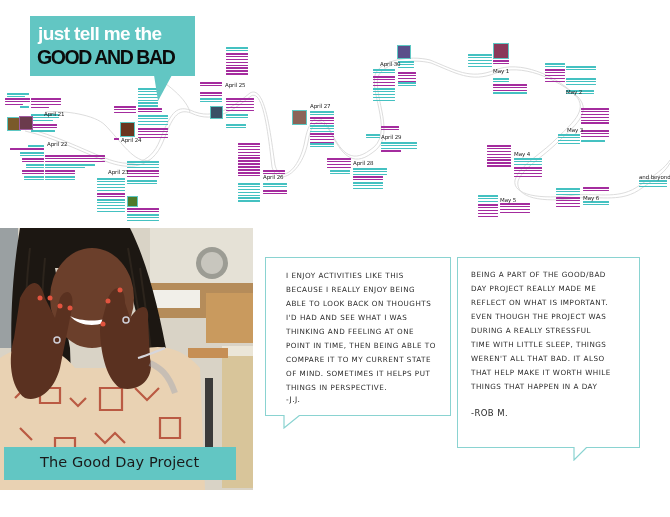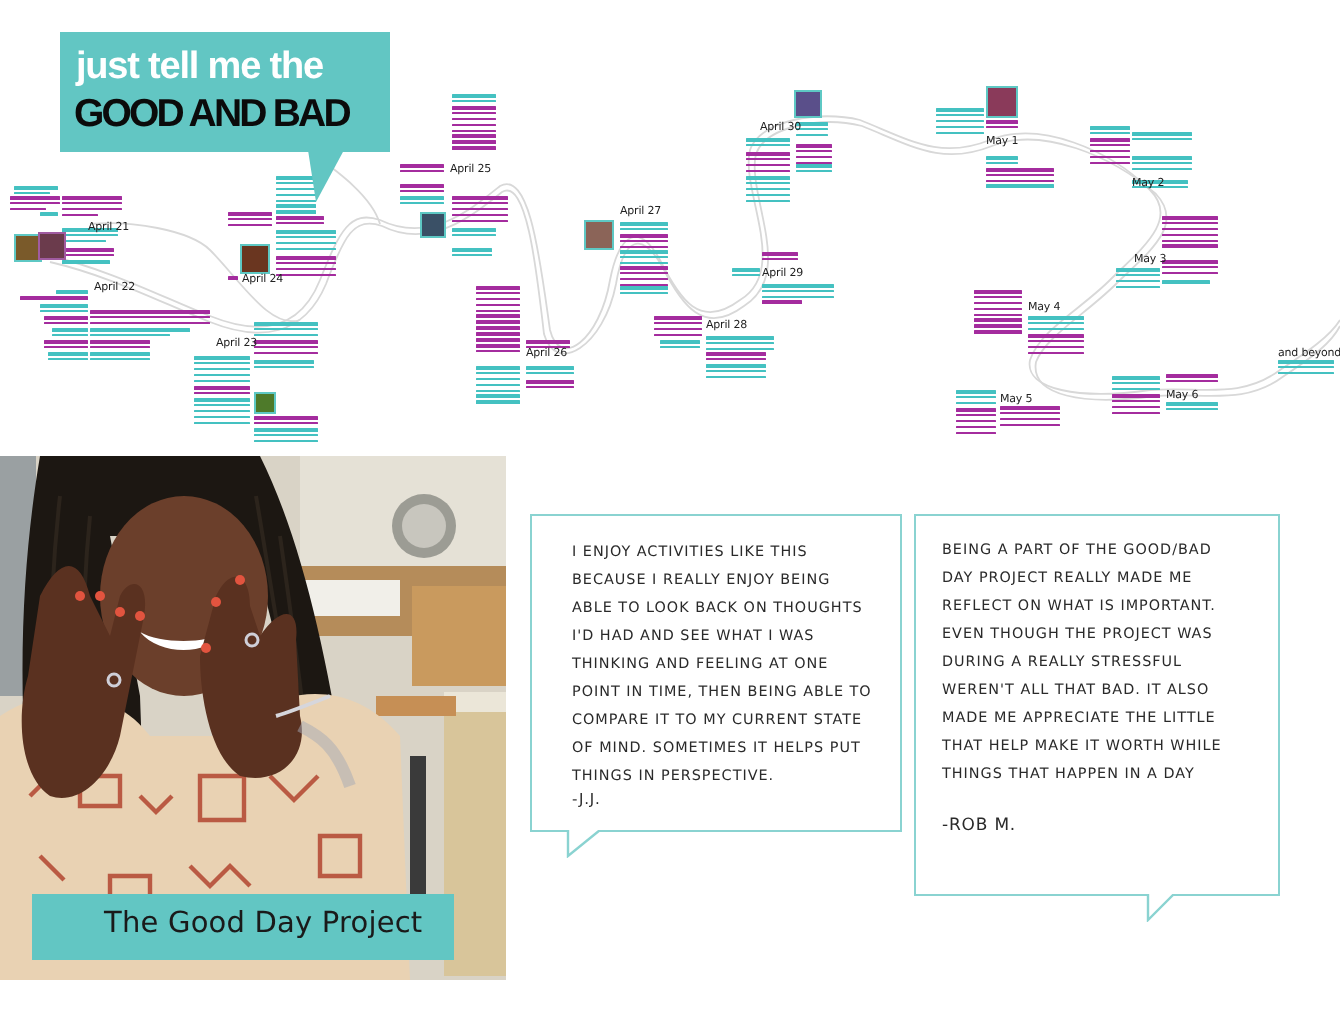--- a/index.html
+++ b/index.html
@@ -42,21 +42,21 @@
     font-size: 19.5px; letter-spacing: -1.4px; font-family: "Liberation Sans", sans-serif;
   }
 
   
   #photo {
     position: absolute; left: 0; top: 228px; width: 253px; height: 262px; overflow: hidden;
     background: #cfc6b8;
   }
   #photo svg { position: absolute; left: 0; top: 0; }
   #photo-banner {
-    position: absolute; left: 16px; top: 219px; width: 211px; height: 33px;
+    position: absolute; left: 4px; top: 219px; width: 232px; height: 33px;
     background: #62c6c3;
   }
   #photo-banner span {
     position: absolute; left: 36px; top: 7px; font-size: 14.5px; color: #1a1a1a;
     font-family: "DejaVu Sans", sans-serif; letter-spacing: 0.1px;
   }
 
   
   .quote {
     position: absolute; border: 1.2px solid #8ad3d1; background: #fff; padding-left: 28px;
@@ -669,22 +669,22 @@
 </div>
 
 <div class="quote" id="quote-2">
   <div class="q-body">
     <div class="q-text">
       <div>Being a part of the good/bad</div>
       <div>day project really made me</div>
       <div>reflect on what is important.</div>
       <div>Even though the project was</div>
       <div>during a really stressful</div>
+      <div>time with little sleep, things</div>
       <div>weren't all that bad. It also</div>
-      <div>made me appreciate the little</div>
       <div>that help make it worth while</div>
       <div>things that happen in a day</div>
     </div>
     <div class="q-author">-ROB M.</div>
   </div>
   <svg class="tail-svg" width="22" height="14">
     <path d="M1,0 L1,13 L14,0" fill="#ffffff" stroke="#8ad3d1" stroke-width="1.2"></path>
   </svg>
 </div>
 

